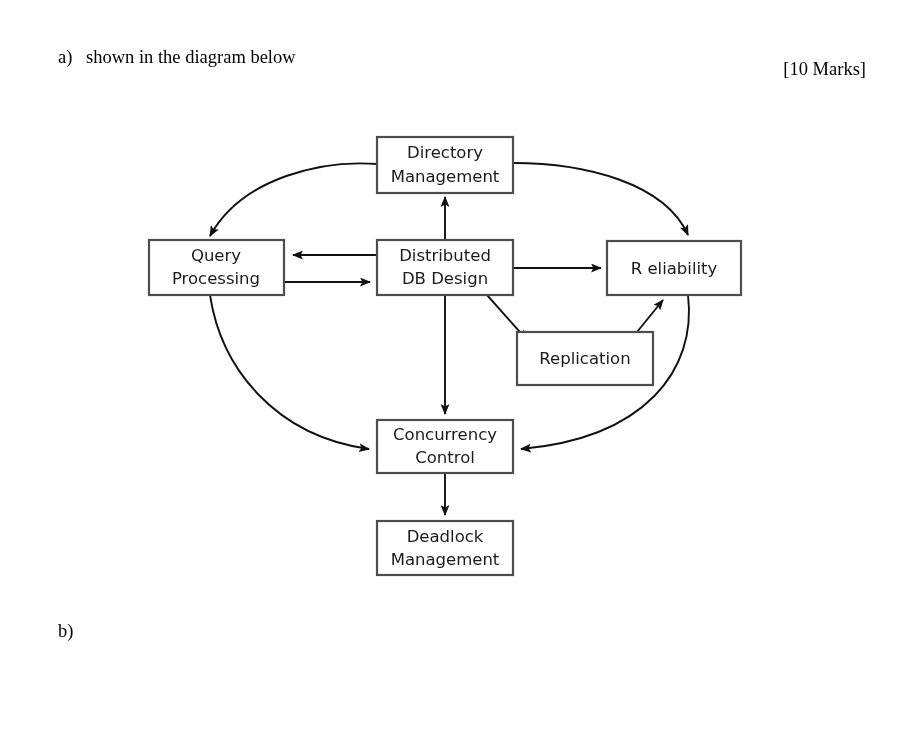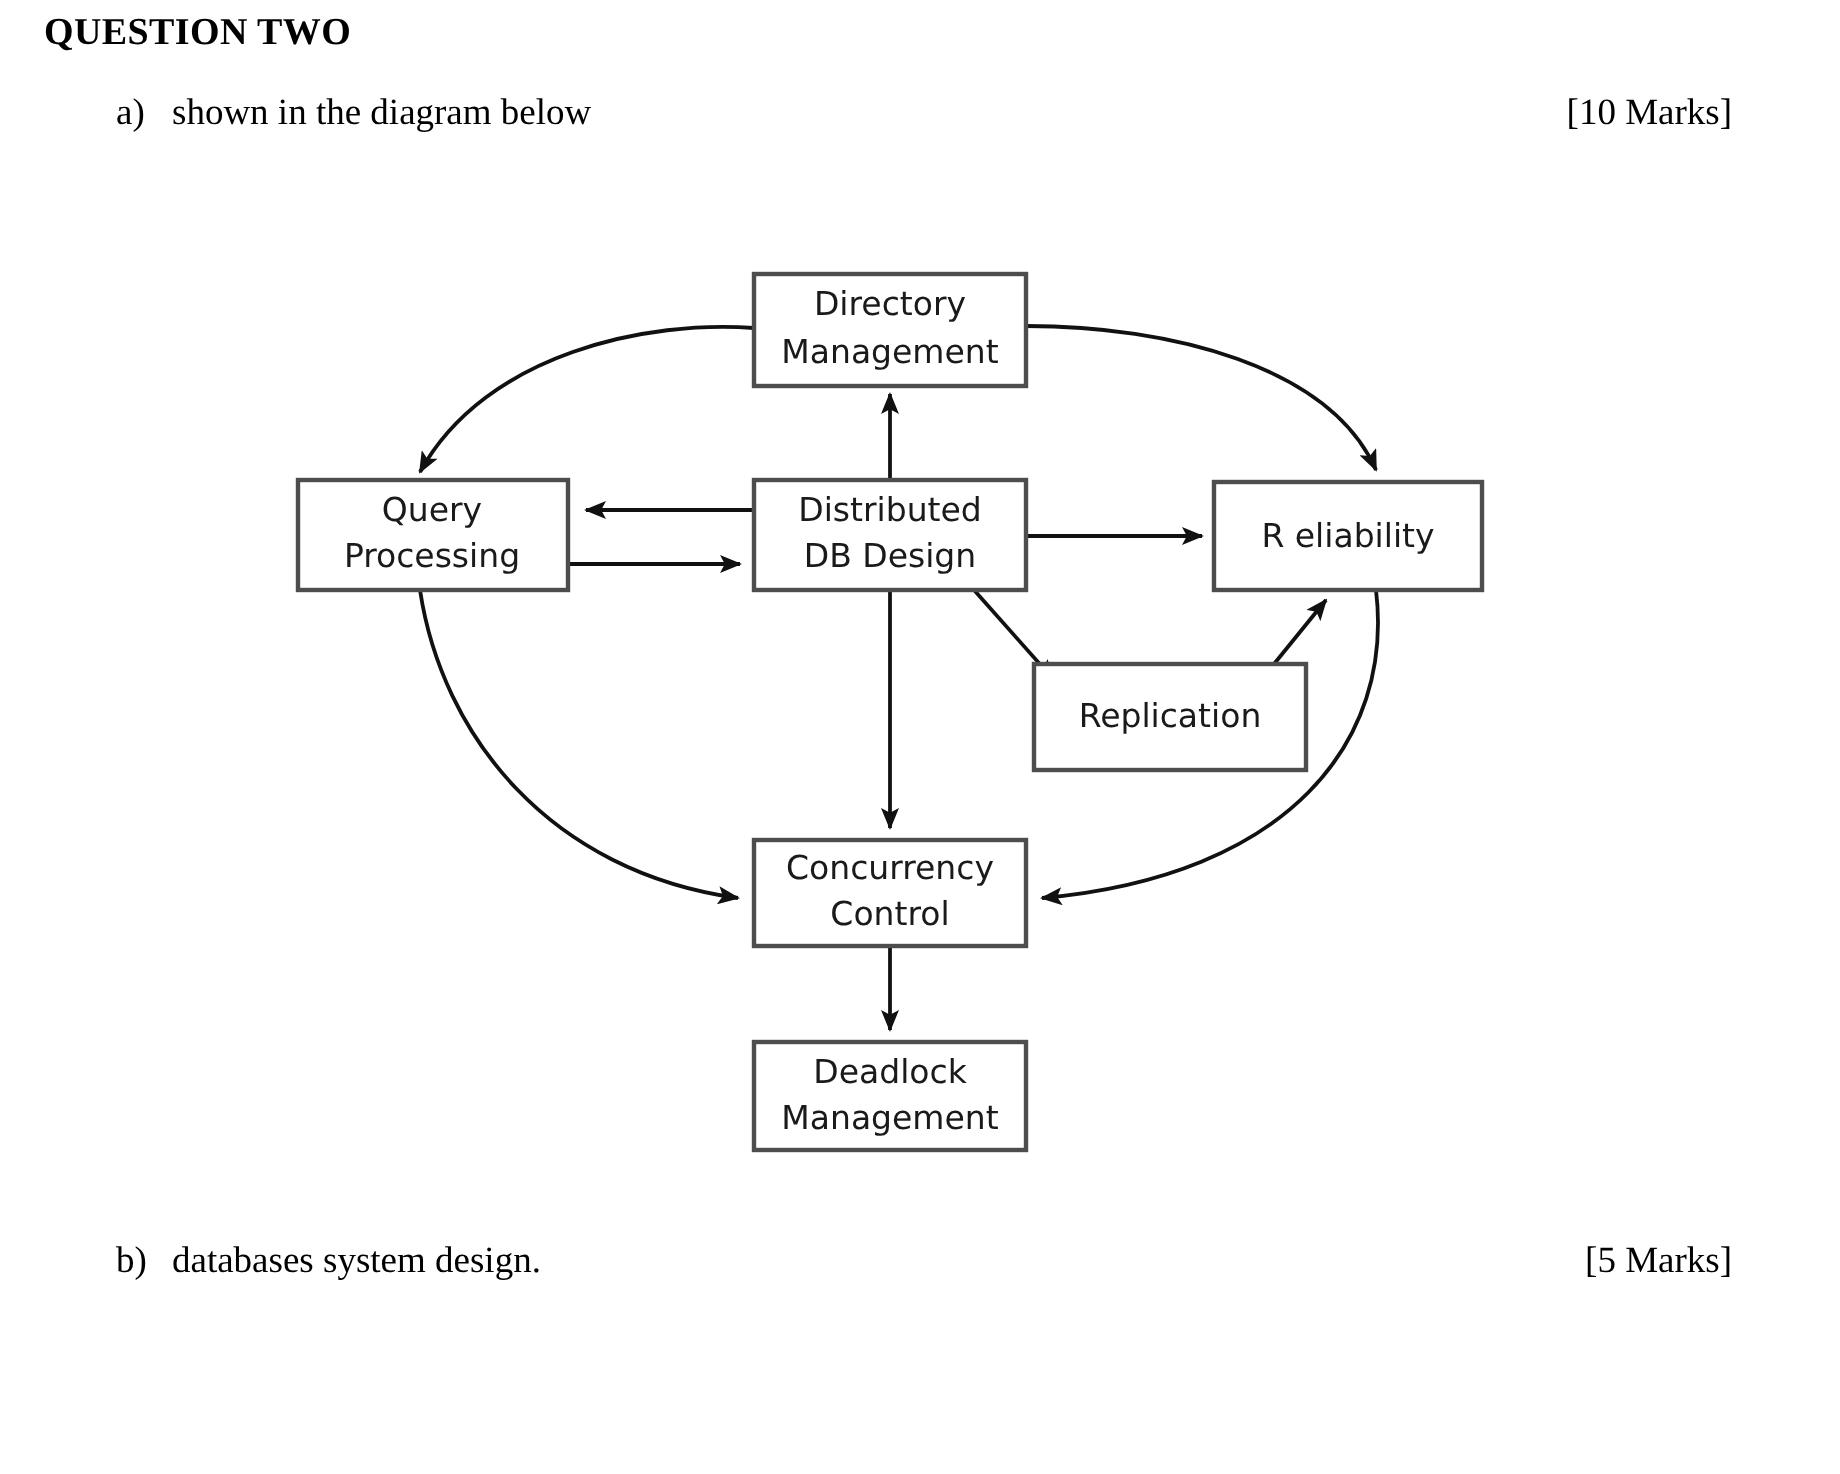--- a/index.html
+++ b/index.html
@@ -45,21 +45,21 @@
     line-height: 27px;
   }
   .q-line {
     display: block;
     white-space: pre;
     position: relative;
   }
   .q-marks {
     position: absolute;
     right: 0;
-    top: 0;
+    top: 12px;
     font-size: 18.5px;
     line-height: 27px;
     white-space: pre;
   }
   #item-a {
     left: 58px;
     top: 44px;
     width: 808px;
   }
   #item-a .q-body { width: 780px; }
@@ -98,21 +98,20 @@
     fill: none;
     stroke: #111111;
     stroke-width: 1.9;
   }
 </style>
 </head>
 <body>
 
 <div id="page">
 
-  <div class="q-title">QUESTION TWO</div>
 
   <div class="q-item" id="item-a">
     <div class="q-marker">a)</div>
     <div class="q-body">
       <span class="line-wrap">
         <span class="q-line">shown in the diagram below</span>
         <span class="q-marks">[10 Marks]</span>
       </span>
     </div>
   </div>
@@ -187,20 +186,16 @@
         <rect class="node-rect" x="352" y="403" width="136" height="54"></rect>
         <text class="node-text" x="420" y="419">Deadlock</text>
         <text class="node-text" x="420" y="442">Management</text>
       </g>
     </svg>
   </div>
 
   <div class="q-item" id="item-b">
     <div class="q-marker">b)</div>
     <div class="q-body">
-      <span class="line-wrap">
-        <span class="q-line">databases system design.</span>
-        <span class="q-marks">[5 Marks]</span>
-      </span>
     </div>
   </div>
 
 </div>
 
 </body></html>

